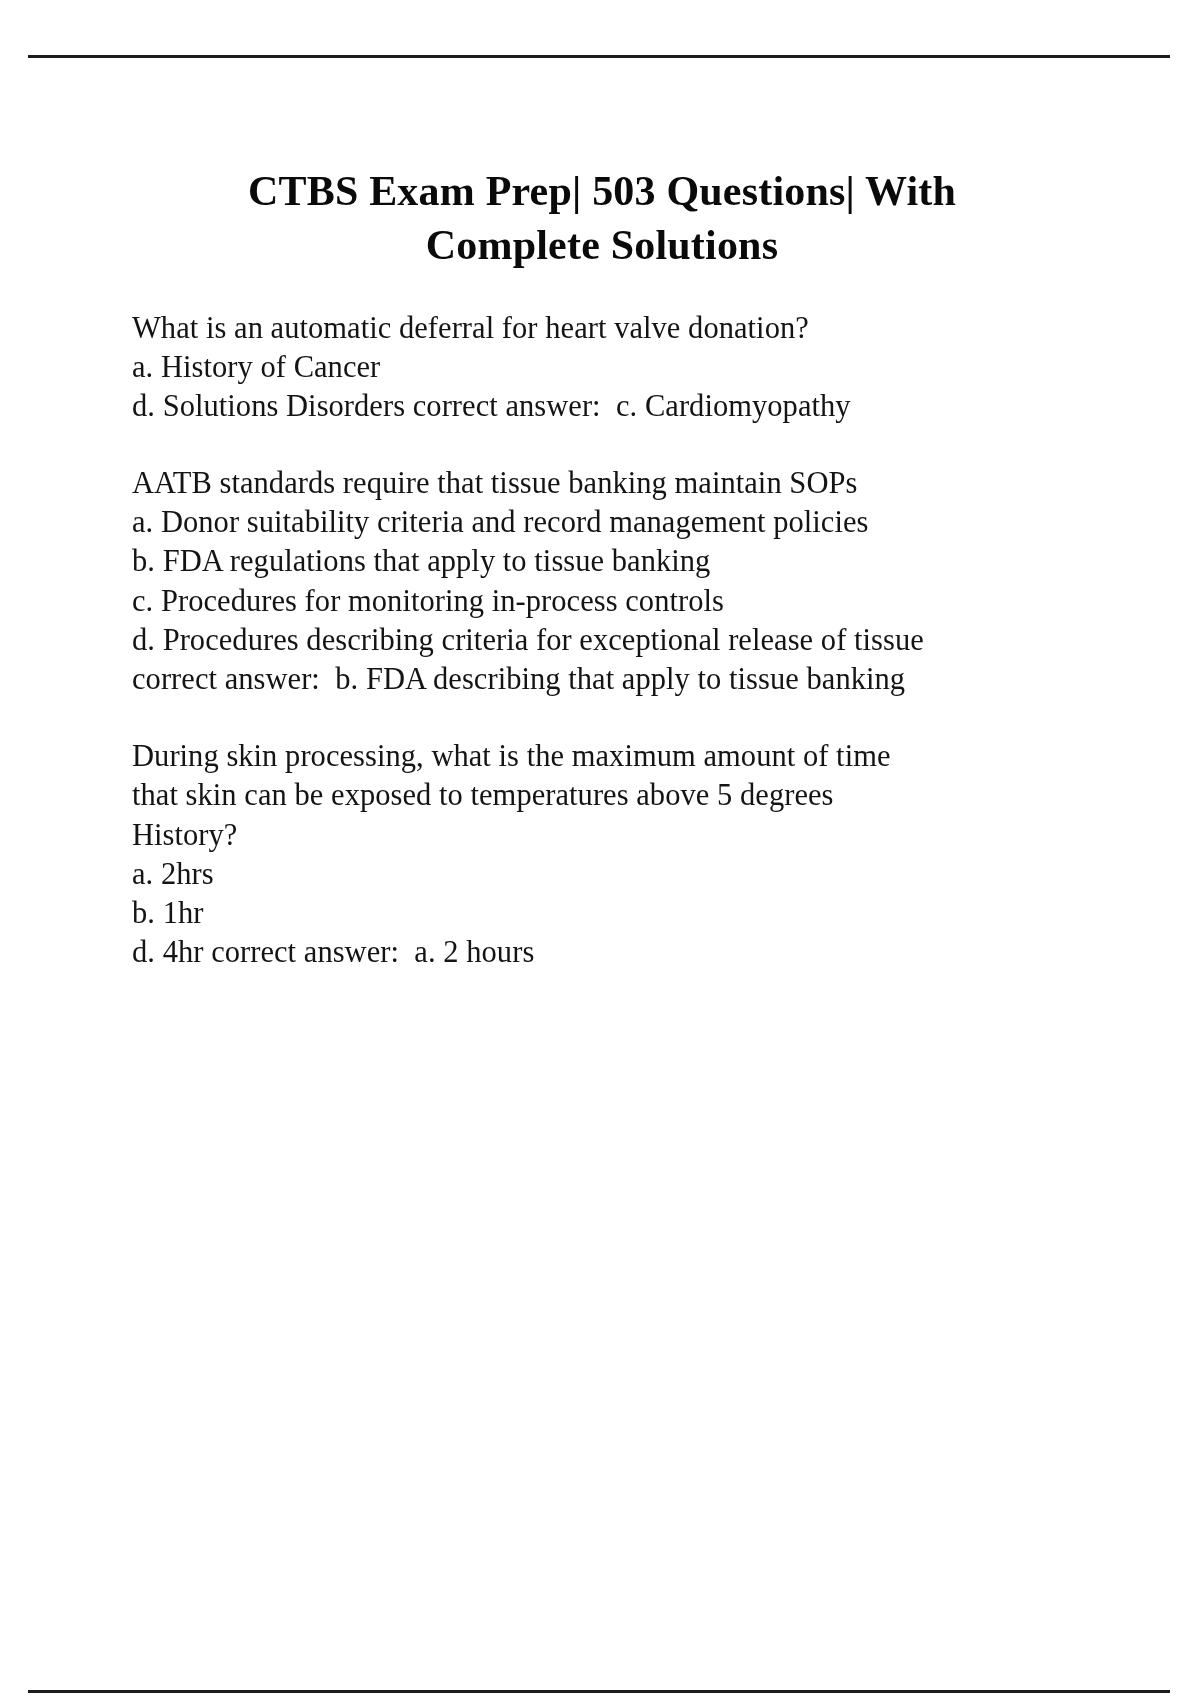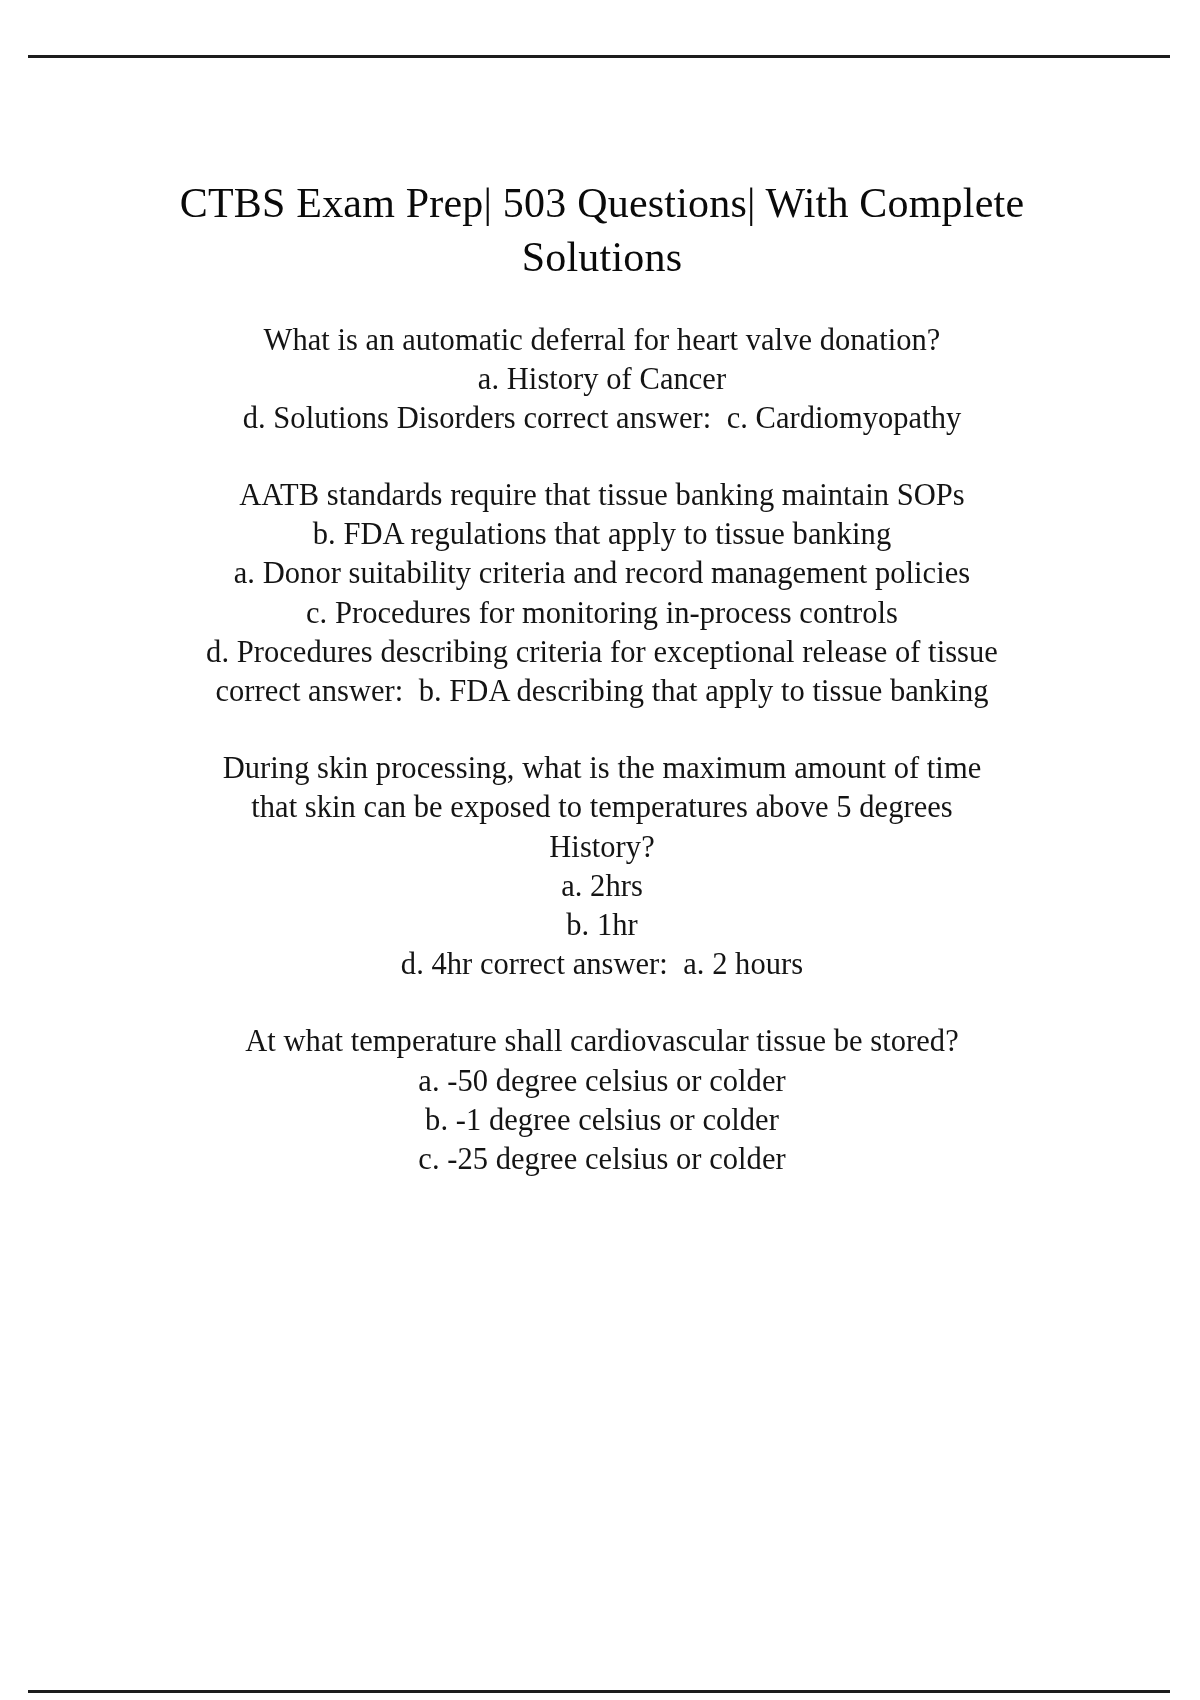--- a/index.html
+++ b/index.html
@@ -36,32 +36,31 @@
 
   .content {
     position: absolute;
     left: 132px;
     top: 165px;
     width: 940px;
   }
 
   .doc-title {
     font-size: 42px;
-    font-weight: normal;
+    font-weight: bold;
     line-height: 1.28;
     text-align: center;
     letter-spacing: 0.2px;
-    margin: 12px 0 36px 0;
+    margin: 0 0 36px 0;
     padding: 0 28px;
     color: #0a0a0a;
   }
 
   .question-block {
     margin-bottom: 38px;
-    text-align: center;
   }
 
   .line {
     font-size: 30.5px;
     line-height: 1.285;
     margin: 0;
     white-space: pre-wrap;
     color: #141414;
     letter-spacing: 0.05px;
   }
@@ -86,40 +85,34 @@
     <h1 class="doc-title">CTBS Exam Prep| 503 Questions| With Complete Solutions</h1>
 
     <div class="question-block">
       <p class="line prompt">What is an automatic deferral for heart valve donation?</p>
       <p class="line option">a. History of Cancer</p>
       <p class="line option">d. Solutions Disorders correct answer:  c. Cardiomyopathy</p>
     </div>
 
     <div class="question-block">
       <p class="line prompt">AATB standards require that tissue banking maintain SOPs</p>
+      <p class="line option">a. Donor suitability criteria and record management policies</p>
       <p class="line option">b. FDA regulations that apply to tissue banking</p>
-      <p class="line option">a. Donor suitability criteria and record management policies</p>
       <p class="line option">c. Procedures for monitoring in-process controls</p>
       <p class="line option">d. Procedures describing criteria for exceptional release of tissue</p>
       <p class="line option">correct answer:  b. FDA describing that apply to tissue banking</p>
     </div>
 
     <div class="question-block">
       <p class="line prompt">During skin processing, what is the maximum amount of time</p>
       <p class="line prompt">that skin can be exposed to temperatures above 5 degrees</p>
       <p class="line prompt">History?</p>
       <p class="line option">a. 2hrs</p>
       <p class="line option">b. 1hr</p>
       <p class="line option">d. 4hr correct answer:  a. 2 hours</p>
     </div>
 
-    <div class="question-block">
-      <p class="line prompt">At what temperature shall cardiovascular tissue be stored?</p>
-      <p class="line option">a. -50 degree celsius or colder</p>
-      <p class="line option">b. -1 degree celsius or colder</p>
-      <p class="line option">c. -25 degree celsius or colder</p>
-    </div>
 
   </div>
 
   <div class="rule rule-bottom"></div>
 
 </div>
 
 </body></html>

